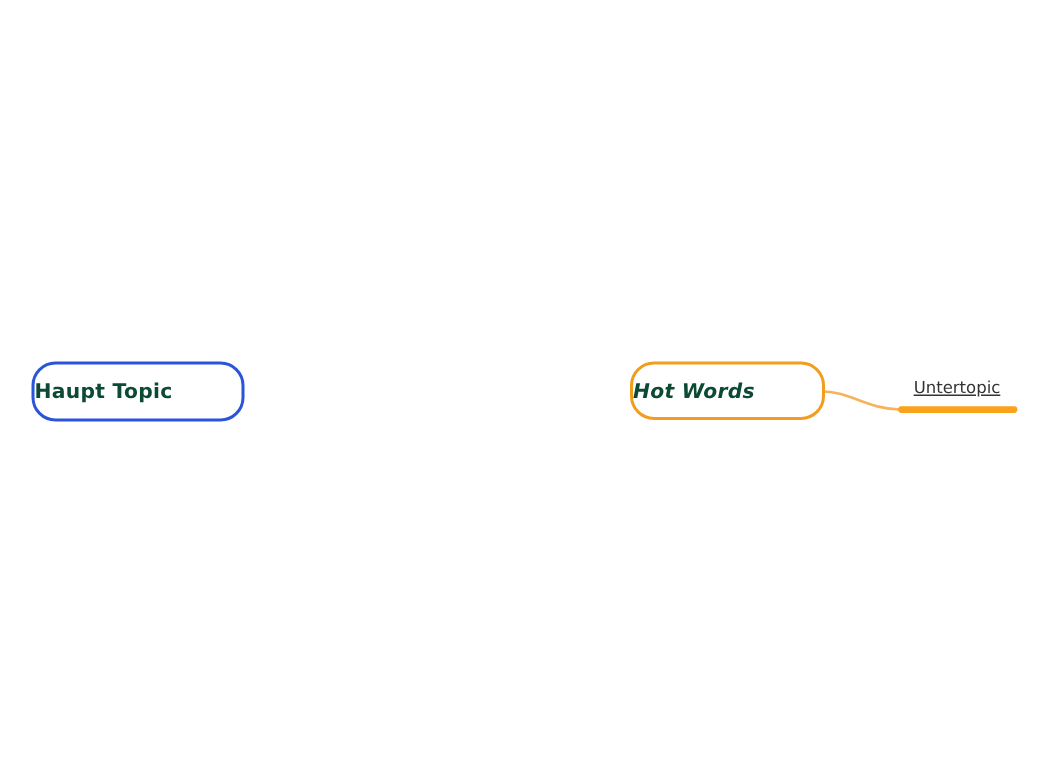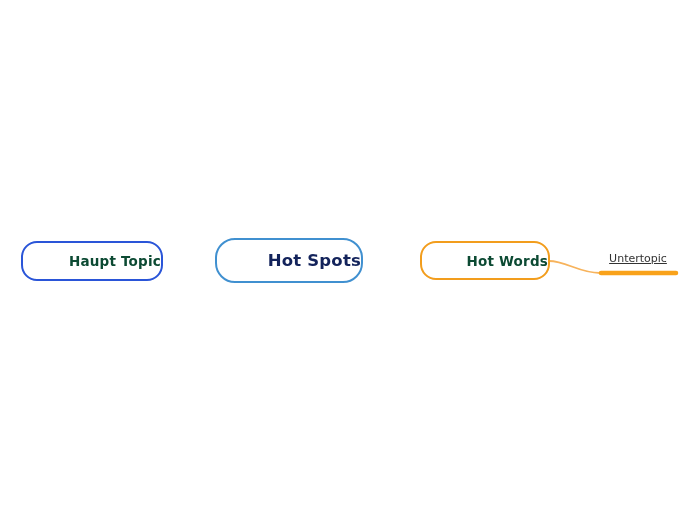--- a/index.html
+++ b/index.html
@@ -14,21 +14,21 @@
   .connector-layer {
     position: absolute;
     left: 0; top: 0;
     width: 696px; height: 520px;
     pointer-events: none;
   }
   .node {
     position: absolute;
     display: flex;
     align-items: center;
-    justify-content: flex-end;
+    justify-content: flex-start;
     background: #ffffff;
     border-style: solid;
     border-width: 2px;
     box-sizing: border-box;
     white-space: nowrap;
     cursor: default;
   }
   .node-label { font-weight: bold; letter-spacing: 0.2px; }
   #node-haupt {
     left: 21px; top: 241px; width: 142px; height: 40px;
@@ -43,20 +43,21 @@
     border-radius: 20px;
     color: var(--text_navy, #13235b);
     font-size: 16.5px;
   }
   #node-hotwords {
     left: 420px; top: 241px; width: 130px; height: 39px;
     border-color: var(--node_hotwords_border, #f29d1d);
     border-radius: 16px;
     color: var(--text_green, #0c4a33);
     font-size: 13.5px;
+    font-style: italic;
   }
   #node-untertopic {
     position: absolute;
     left: 598px; top: 252px; width: 80px;
     text-align: center;
     color: var(--text_dark, #333333);
     font-size: 11px;
     cursor: default;
     text-decoration: underline;
   }
@@ -80,23 +81,20 @@
     <line x1="163" y1="261" x2="216" y2="261" stroke="url(#gBlue)" stroke-width="2"></line>
     <line x1="362" y1="261" x2="421" y2="261" stroke="url(#gOrange)" stroke-width="2.5"></line>
     <path d="M549,261 C566,261 579,273 600,273" fill="none" stroke-width="1.8" stroke="#f7b35c"></path>
     <line x1="601" y1="273" x2="676" y2="273" stroke-width="4.5" stroke-linecap="round" stroke="#f9a21a"></line>
   </svg>
 
   <div class="node" id="node-haupt">
     <span class="node-label">Haupt Topic</span>
   </div>
 
-  <div class="node" id="node-root">
-    <span class="node-label">Hot Spots</span>
-  </div>
 
   <div class="node" id="node-hotwords">
     <span class="node-label">Hot Words</span>
   </div>
 
   <div id="node-untertopic">
     <span>Untertopic</span>
   </div>
 
 </div>

